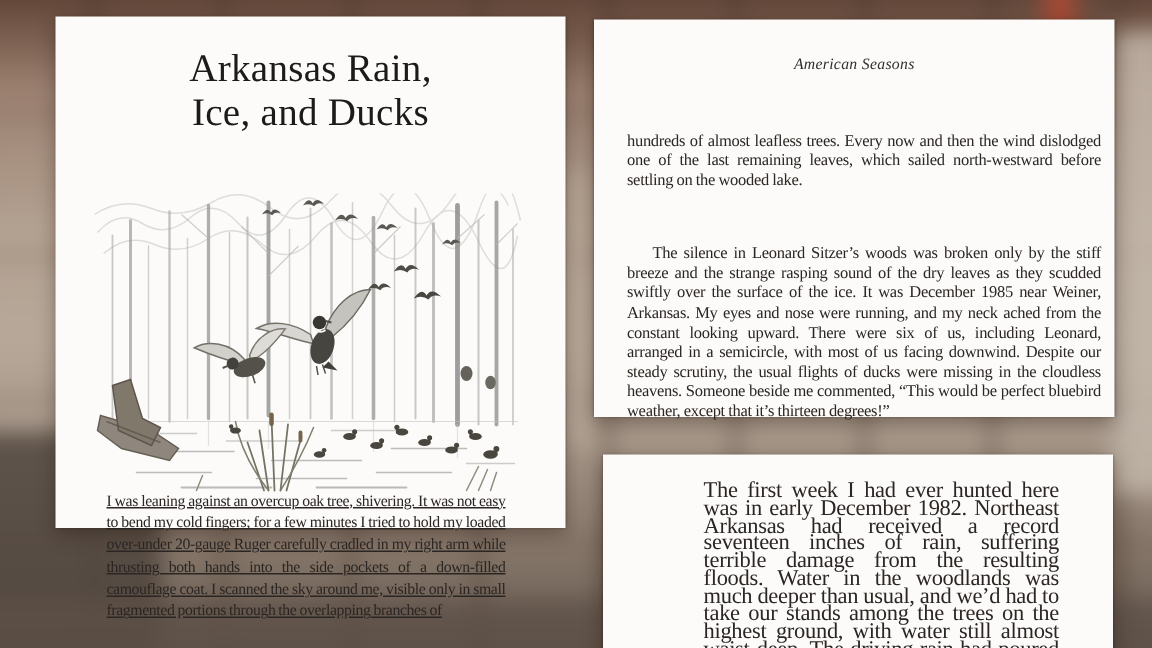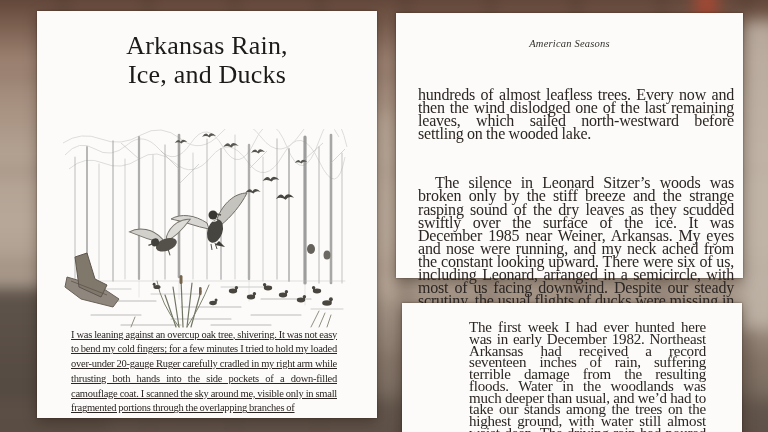--- a/index.html
+++ b/index.html
@@ -24,21 +24,21 @@
   .p-gapcol{left:386px;top:130px;width:22px;height:180px;background:#bcab99;opacity:.65;}
   .p-botleft{left:0;top:300px;width:130px;height:146px;background:#4c423b;opacity:.8;}
   .p-botband{left:0;top:408px;width:782px;height:38px;background:#5d5047;opacity:.75;}
   .p-rightlight{left:744px;top:40px;width:40px;height:300px;background:#c3b8ab;opacity:.8;}
 
   
   .page{
     position:absolute;background:#fcfbf9;color:#2b2623;
     box-shadow:0 0 2px rgba(30,15,10,.45), 0 4px 12px rgba(30,15,10,.35);
   }
-  .left-page{left:37px;top:11px;width:340px;height:407px;}
+  .left-page{left:37px;top:11px;width:340px;height:341px;}
   .right-page{left:396px;top:13px;width:347px;height:265px;}
   .excerpt-box{left:402px;top:303px;width:340px;min-height:98px;}
 
   .chapter-title{
     margin-top:20px;text-align:center;
     font-size:26px;line-height:29px;color:#1d1b19;letter-spacing:.2px;
   }
   .illustration{position:absolute;left:24px;top:118px;}
   .body-text{
     position:absolute;text-align:justify;
@@ -46,21 +46,21 @@
     letter-spacing:-.25px;word-spacing:-.4px;text-decoration:underline;
   }
   .left-body{left:34px;right:40px;top:306px;}
 
   .running-header{
     position:absolute;top:25px;left:0;right:0;text-align:center;
     font-style:italic;font-size:10.5px;color:#33302c;letter-spacing:.2px;
   }
   .right-body{
     position:absolute;left:22px;right:9px;top:75px;
-    text-align:justify;font-size:16px;line-height:13.1px;
+    text-align:justify;font-size:11px;line-height:13.1px;
     letter-spacing:-.2px;word-spacing:-.3px;
   }
   .right-body p{margin:0;}
   .right-body p.indented{text-indent:17px;margin-top:36px;}
 
   .excerpt-text{
     margin:12px;padding:7px 24px 8px 55px;text-align:justify;
     font-size:15px;line-height:11.75px;letter-spacing:-.2px;word-spacing:-.3px;
   }
 </style>

